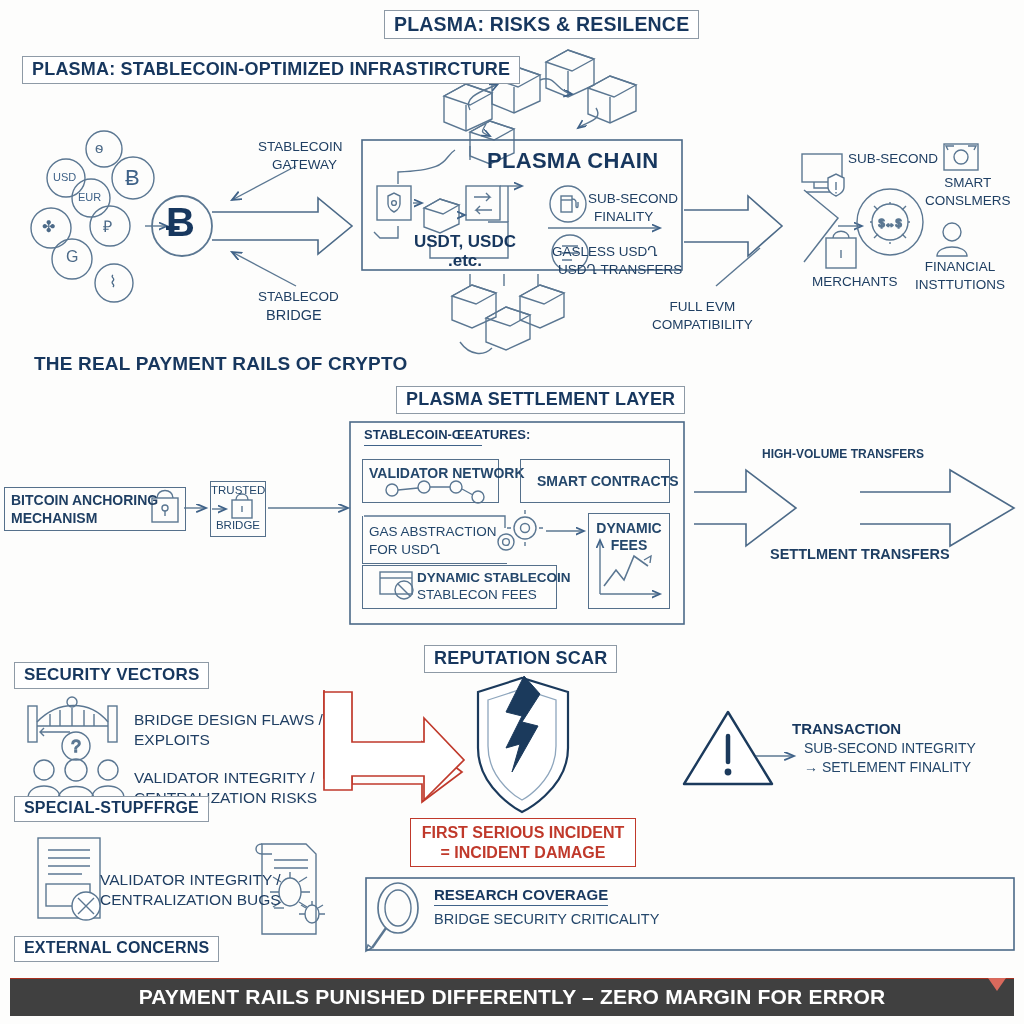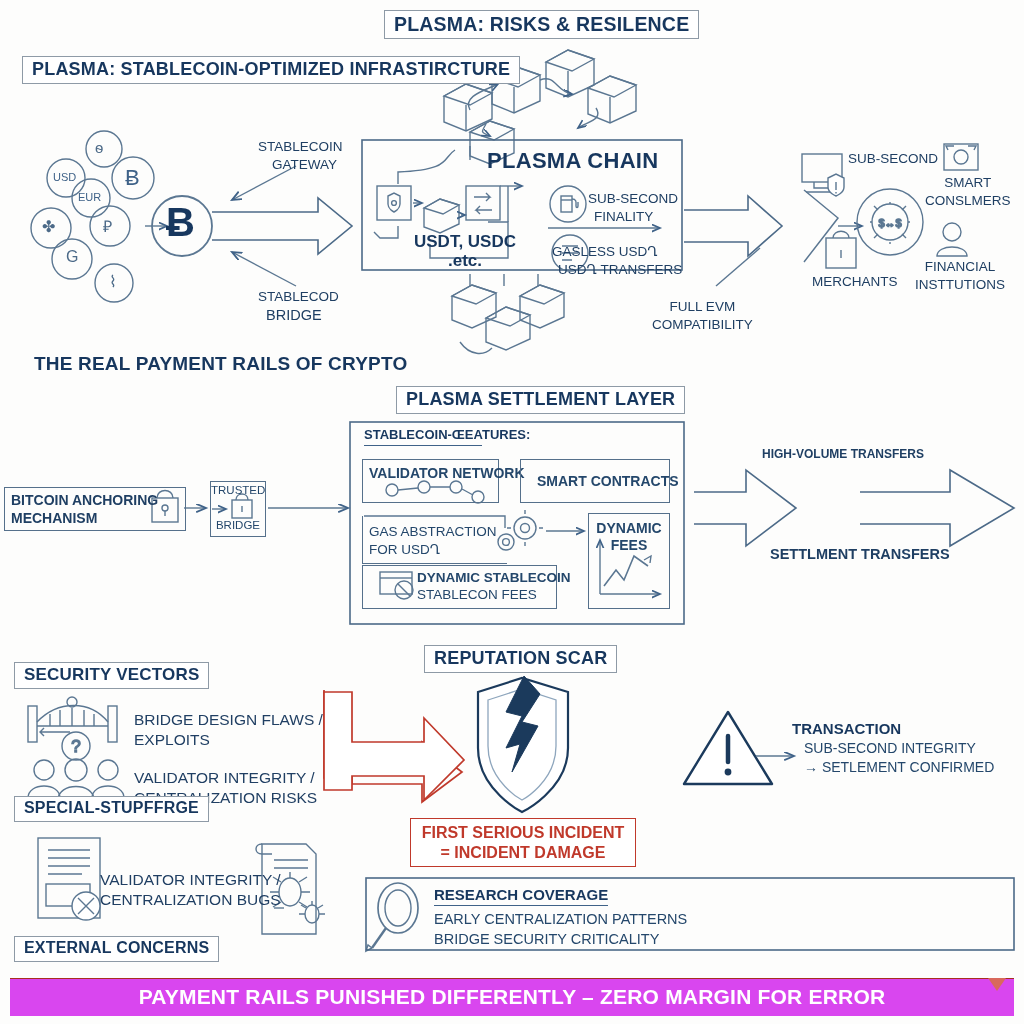--- a/index.html
+++ b/index.html
@@ -39,21 +39,21 @@
   .thin2{stroke:#5b7792;fill:none;stroke-width:1.4;}
   .framebox{border:1.4px solid #55708b;box-sizing:border-box;background:transparent;}
   
   .redbox{
     border:1.6px solid #c0392b;color:#c0392b;font-weight:bold;
     font-size:16px;line-height:1.22;padding:4px 10px;box-sizing:border-box;
     text-align:center;background:#fff;
   }
   #banner{
     position:absolute;left:10px;top:978px;width:1004px;height:38px;
-    background:#d946ef;display:flex;align-items:center;justify-content:center;
+    background:#404040;display:flex;align-items:center;justify-content:center;
     box-shadow:0 1px 0 #a8301f inset;
   }
   #banner span{
     color:#fff;font-weight:bold;font-size:21px;letter-spacing:.2px;white-space:nowrap;
   }
   #bannerNotch{
     position:absolute;right:18px;top:978px;width:0;height:0;
     border-left:9px solid transparent;border-right:9px solid transparent;
     border-top:13px solid #d9695c;
   }
@@ -464,28 +464,27 @@
 <div class="abs titlebox t18" style="left:424px;top:645px;">REPUTATION SCAR</div>
 <div class="abs redbox" style="left:410px;top:818px;width:226px;">
   <div>FIRST SERIOUS INCIDENT</div>
   <div>= INCIDENT DAMAGE</div>
 </div>
 
 <div class="abs" style="left:792px;top:720px;">
   <div style="font-size:15px;font-weight:bold;color:#17375e;">TRANSACTION</div>
   <div style="font-size:14px;color:#24476b;line-height:1.35;padding-left:12px;padding-top:2px;">
     <div>SUB-SECOND INTEGRITY</div>
-    <div>→ SETLEMENT CONFIRMED</div>
+    <div>→ SETLEMENT FINALITY</div>
   </div>
 </div>
 
 <div class="abs" style="left:434px;top:886px;">
   <div style="font-size:15px;font-weight:bold;color:#17375e;display:inline-block;border-bottom:1.6px solid #3f6288;padding-bottom:2px;">RESEARCH COVERAGE</div>
   <div style="font-size:14.5px;color:#24476b;line-height:1.35;padding-top:4px;">
-    <div>EARLY CENTRALIZATION PATTERNS</div>
     <div>BRIDGE SECURITY CRITICALITY</div>
   </div>
 </div>
 
 <div id="banner">
   <span>PAYMENT RAILS PUNISHED DIFFERENTLY – ZERO MARGIN FOR ERROR</span>
 </div>
 <div id="bannerNotch"></div>
 
 </body></html>

